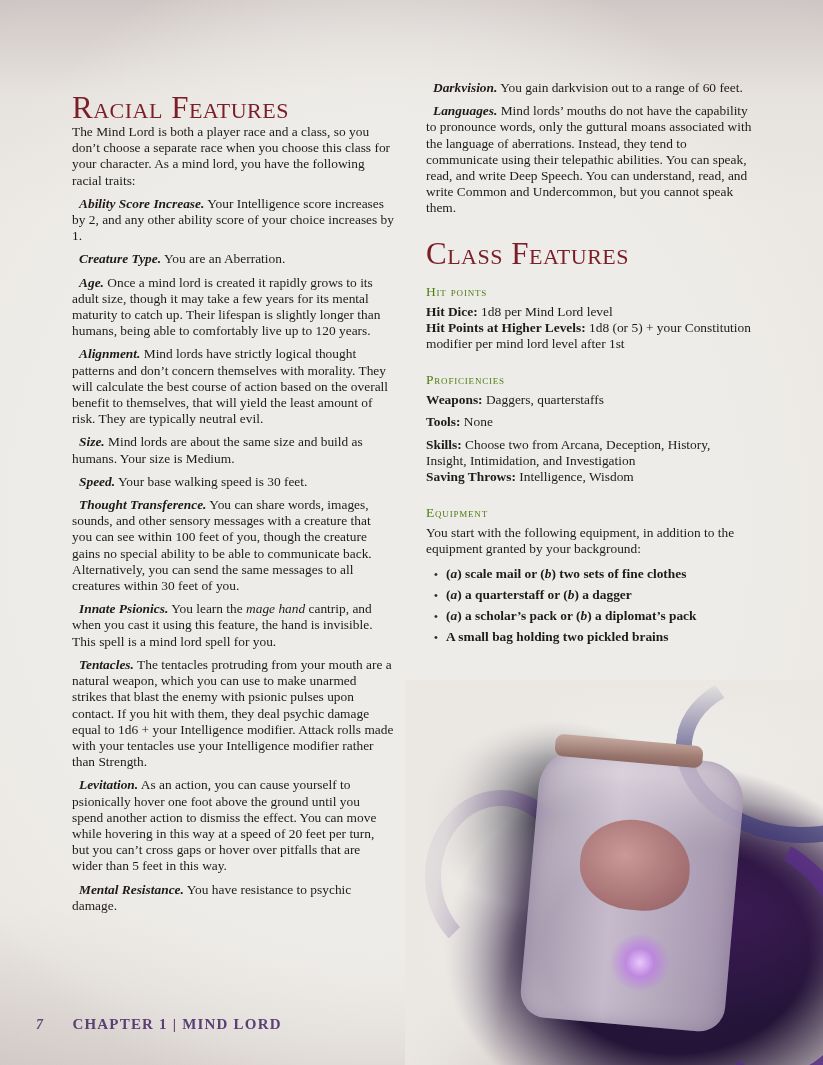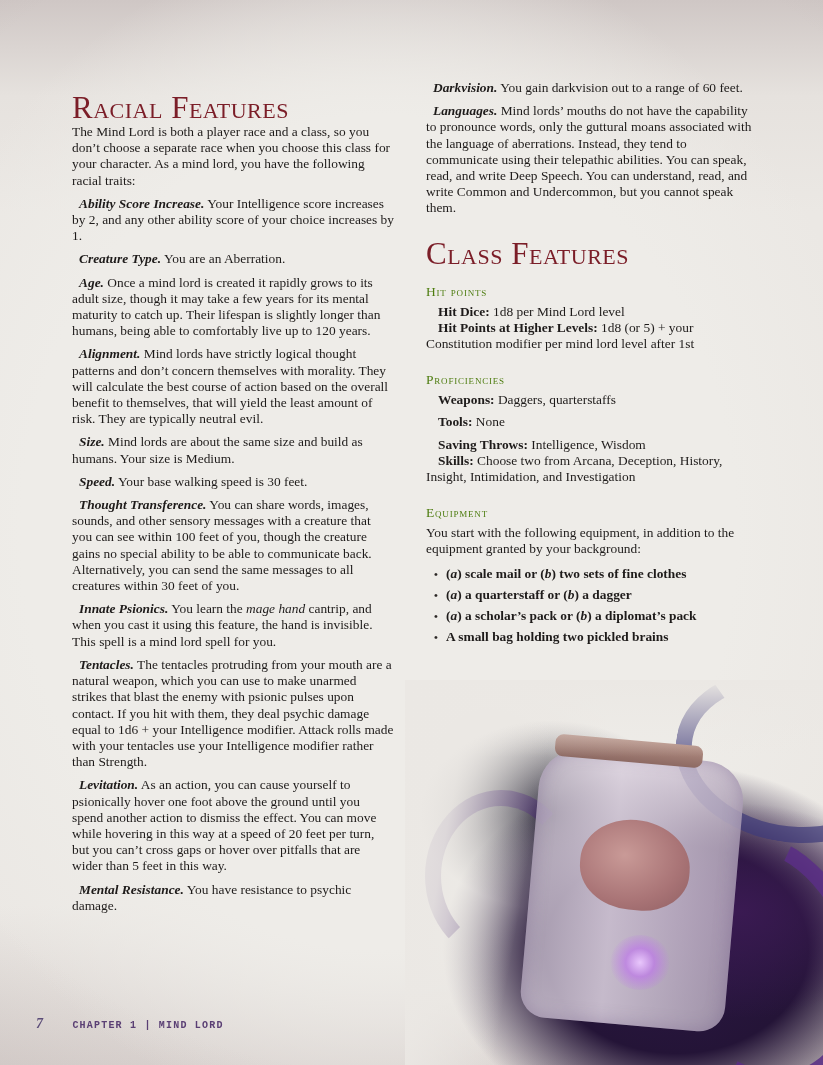--- a/index.html
+++ b/index.html
@@ -27,21 +27,21 @@
       margin: 0 0 2px 0; font-weight: normal; color: #7b1e28;
       font-size: 31px; line-height: 28px; font-variant: small-caps; letter-spacing: 0.5px;
     }
     h2.sub {
       margin: 0 0 4px 0; font-weight: normal; color: #4d7c0f;
       font-size: 13.5px; line-height: 16px; font-variant: small-caps; letter-spacing: 0.8px;
     }
     p { margin: 0 0 7px 0; }
     p.feature { text-indent: 7px; }
     .fname { font-weight: bold; font-style: italic; }
-    .lbl { font-weight: bold; margin-left: 12px; }
+    .lbl { font-weight: bold; }
     .block { margin-bottom: 6px; }
     .stat-line { margin: 0; }
     ul.equip { list-style: none; margin: 8px; padding: 0; font-weight: bold; }
     ul.equip li { position: relative; padding-left: 12px; margin-bottom: 5px; }
     ul.equip li::before { content: "•"; position: absolute; left: 0; top: 0; font-size: 11px; color: #2a2624; }
     .gap-hp { height: 14px; }
     .gap-cf { height: 16px; }
     
     .art { position: absolute; left: 405px; top: 680px; width: 418px; height: 385px; overflow: hidden; }
     .art .smoke {
@@ -80,21 +80,21 @@
       position: absolute; left: 175px; top: 140px; width: 110px; height: 90px; border-radius: 50% 55% 45% 50%;
       background: radial-gradient(ellipse at 40% 40%, #c99a97 0%, #a97476 60%, #8f5e62 100%);
       transform: rotate(5deg);
     }
     .spark {
       position: absolute; left: 205px; top: 255px; width: 60px; height: 55px; border-radius: 50%;
       background: radial-gradient(circle, rgba(235,200,255,0.95) 0%, rgba(190,110,240,0.6) 35%, rgba(150,70,200,0) 75%);
     }
     .footer { position: absolute; left: 36px; top: 1016px; font-size: 12px; color: #5a3f74; letter-spacing: 1.2px; }
     .footer .pnum { font-style: italic; font-weight: bold; font-size: 14px; margin-right: 24px; color: #5b4c78; }
-    .footer .chap { font-weight: bold; font-size: 10px; font-family: Liberation Mono, monospace; }
+    .footer .chap { font-weight: bold; font-size: 15px; }
   </style>
 </head>
 <body>
 
 <div class="page-bg"></div>
 
 <div class="art">
   <div class="smoke"></div>
   <div class="tentacle t2"></div>
   <div class="tentacle t3"></div>
@@ -139,22 +139,22 @@
   <div class="gap-hp"></div>
 
   <h2 class="sub">Proficiencies</h2>
   <div class="block">
     <div class="stat-line"><span class="lbl">Weapons:</span><span> Daggers, quarterstaffs</span></div>
   </div>
   <div class="block">
     <div class="stat-line"><span class="lbl">Tools:</span><span> None</span></div>
   </div>
   <div class="block">
+    <div class="stat-line"><span class="lbl">Skills:</span><span> Choose two from Arcana, Deception, History, Insight, Intimidation, and Investigation</span></div>
     <div class="stat-line"><span class="lbl">Saving Throws:</span><span> Intelligence, Wisdom</span></div>
-    <div class="stat-line"><span class="lbl">Skills:</span><span> Choose two from Arcana, Deception, History, Insight, Intimidation, and Investigation</span></div>
   </div>
   <div class="gap-hp"></div>
 
   <h2 class="sub">Equipment</h2>
   <p style="margin-bottom:4px">You start with the following equipment, in addition to the equipment granted by your background:</p>
   <ul class="equip">
     <li>(<em>a</em>)<span> scale mail or (</span><em>b</em><span>) two sets of fine clothes</span></li>
     <li>(<em>a</em>)<span> a quarterstaff or (</span><em>b</em><span>) a dagger</span></li>
     <li>(<em>a</em>)<span> a scholar’s pack or (</span><em>b</em><span>) a diplomat’s pack</span></li>
     <li>A small bag holding two pickled brains</li>

